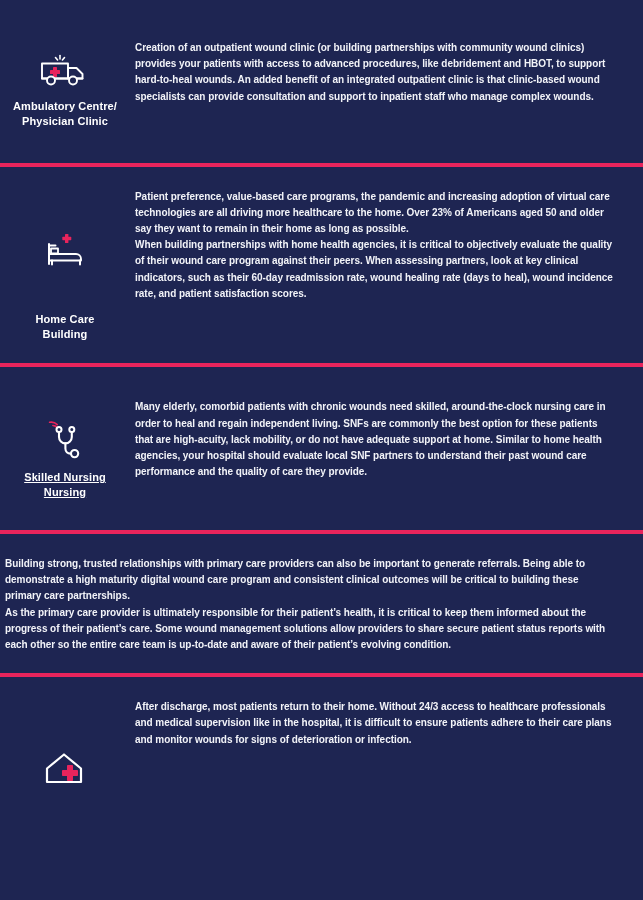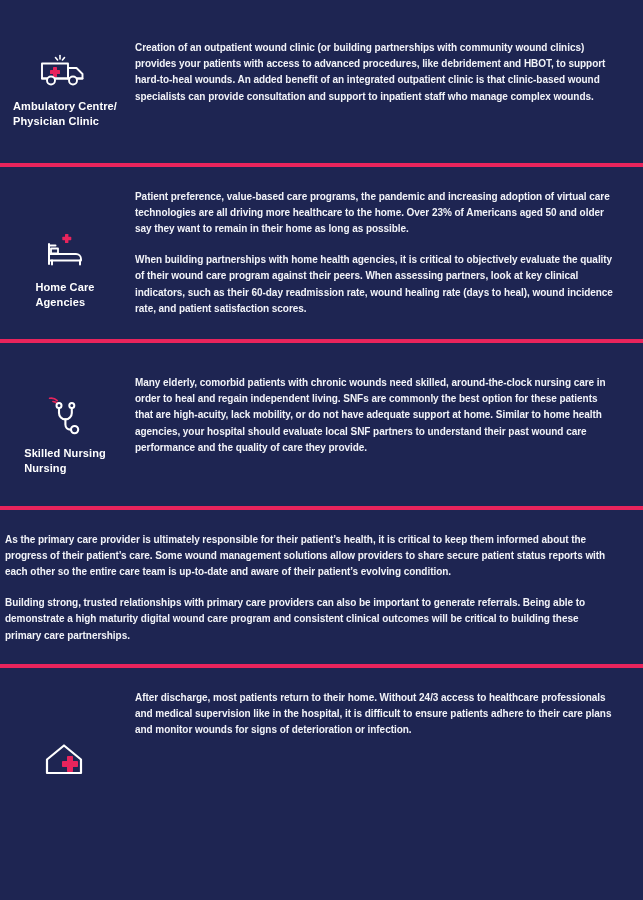--- a/index.html
+++ b/index.html
@@ -39,52 +39,52 @@
     display:flex;
     align-items:center;
     justify-content:center;
     margin-bottom:7px;
   }
   .icon-box svg { display:block; }
   .icon-label {
     font-size:11px;
     font-weight:bold;
     line-height:1.35;
-    text-align:left;
+    text-align:center;
     color:#ffffff;
     letter-spacing:0.1px;
     padding:0 4px;
   }
   .text-col {
     flex:1 1 auto;
     padding-right:30px;
     padding-left:5px;
   }
   .para {
     font-size:10px;
     font-weight:bold;
     line-height:1.62;
     color:#f2f3f8;
     letter-spacing:-0.05px;
   }
-  .para + .para { margin-top:15px; }
+  .para + .para { }
   .divider {
     width:100%;
     height:4px;
     background:#e8245c;
   }
   
   .s1 { padding-top:40px; padding-bottom:34px; }
   .s2 { padding-top:22px; padding-bottom:22px; }
   .s3 { padding-top:32px; padding-bottom:30px; }
   .s4 { padding-top:22px; padding-bottom:20px; }
   .s5 { padding-top:22px; padding-bottom:24px; }
   .s1 .icon-col { padding-top:8px; }
-  .s2 .icon-col { padding-top:40px; }
-  .s3 .icon-col { padding-top:20px; }
+  .s2 .icon-col { padding-top:40px;gap:32px; }
+  .s3 .icon-col { padding-top:20px;text-decoration:underline; }
   .s4 .icon-col { padding-top:50px; }
   .s5 .icon-col { padding-top:48px; }
 </style>
 </head>
 <body>
 
 <div class="page">
 
   <div class="section s1">
     <div class="icon-col">
@@ -137,21 +137,21 @@
           <path d="M11 15.5 h7 v5 h-7 z" stroke="#ffffff" stroke-width="1.8" stroke-linejoin="round" fill="none"></path>
 
           <path d="M9 21 h27 a5 5 0 0 1 5 5 v1.5 H9 z" stroke="#ffffff" stroke-width="1.9" stroke-linejoin="round" fill="none"></path>
 
           <line x1="12" y1="27.5" x2="12" y2="31.5" stroke="#ffffff" stroke-width="2" stroke-linecap="round"></line>
           <line x1="40" y1="27.5" x2="40" y2="31.5" stroke="#ffffff" stroke-width="2" stroke-linecap="round"></line>
         </svg>
       </div>
       <div class="icon-label">
         <span>Home Care</span><br>
-        <span>Agencies</span>
+        <span>Building</span>
       </div>
     </div>
     <div class="text-col">
       <p class="para">Patient preference, value-based care programs, the pandemic and increasing adoption of virtual care technologies are all driving more healthcare to the home. Over 23% of Americans aged 50 and older say they want to remain in their home as long as possible.</p>
       <p class="para">When building partnerships with home health agencies, it is critical to objectively evaluate the quality of their wound care program against their peers. When assessing partners, look at key clinical indicators, such as their 60-day readmission rate, wound healing rate (days to heal), wound incidence rate, and patient satisfaction scores.</p>
     </div>
   </div>
   <div class="divider"></div>
 
   <div class="section s3">
@@ -179,22 +179,22 @@
       </div>
     </div>
     <div class="text-col">
       <p class="para">Many elderly, comorbid patients with chronic wounds need skilled, around-the-clock nursing care in order to heal and regain independent living. SNFs are commonly the best option for these patients that are high-acuity, lack mobility, or do not have adequate support at home. Similar to home health agencies, your hospital should evaluate local SNF partners to understand their past wound care performance and the quality of care they provide.</p>
     </div>
   </div>
   <div class="divider"></div>
 
   <div class="section s4">
     <div class="text-col">
+      <p class="para">Building strong, trusted relationships with primary care providers can also be important to generate referrals. Being able to demonstrate a high maturity digital wound care program and consistent clinical outcomes will be critical to building these primary care partnerships.</p>
       <p class="para">As the primary care provider is ultimately responsible for their patient’s health, it is critical to keep them informed about the progress of their patient’s care. Some wound management solutions allow providers to share secure patient status reports with each other so the entire care team is up-to-date and aware of their patient’s evolving condition.</p>
-      <p class="para">Building strong, trusted relationships with primary care providers can also be important to generate referrals. Being able to demonstrate a high maturity digital wound care program and consistent clinical outcomes will be critical to building these primary care partnerships.</p>
     </div>
   </div>
   <div class="divider"></div>
 
   <div class="section s5">
     <div class="icon-col">
       <div class="icon-box">
         <svg width="46" height="38" viewBox="0 0 46 38" fill="none">
 
           <path d="M5 18.5 L22 4.5 L39 18.5 V32 H5 Z" stroke="#ffffff" stroke-width="2.2" stroke-linejoin="round" stroke-linecap="round" fill="none"></path>

